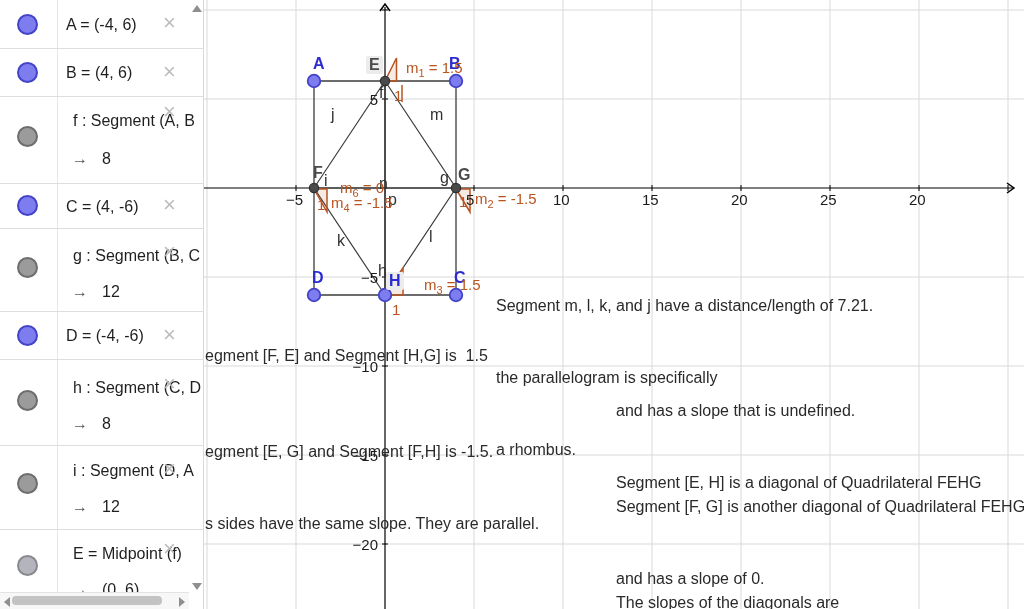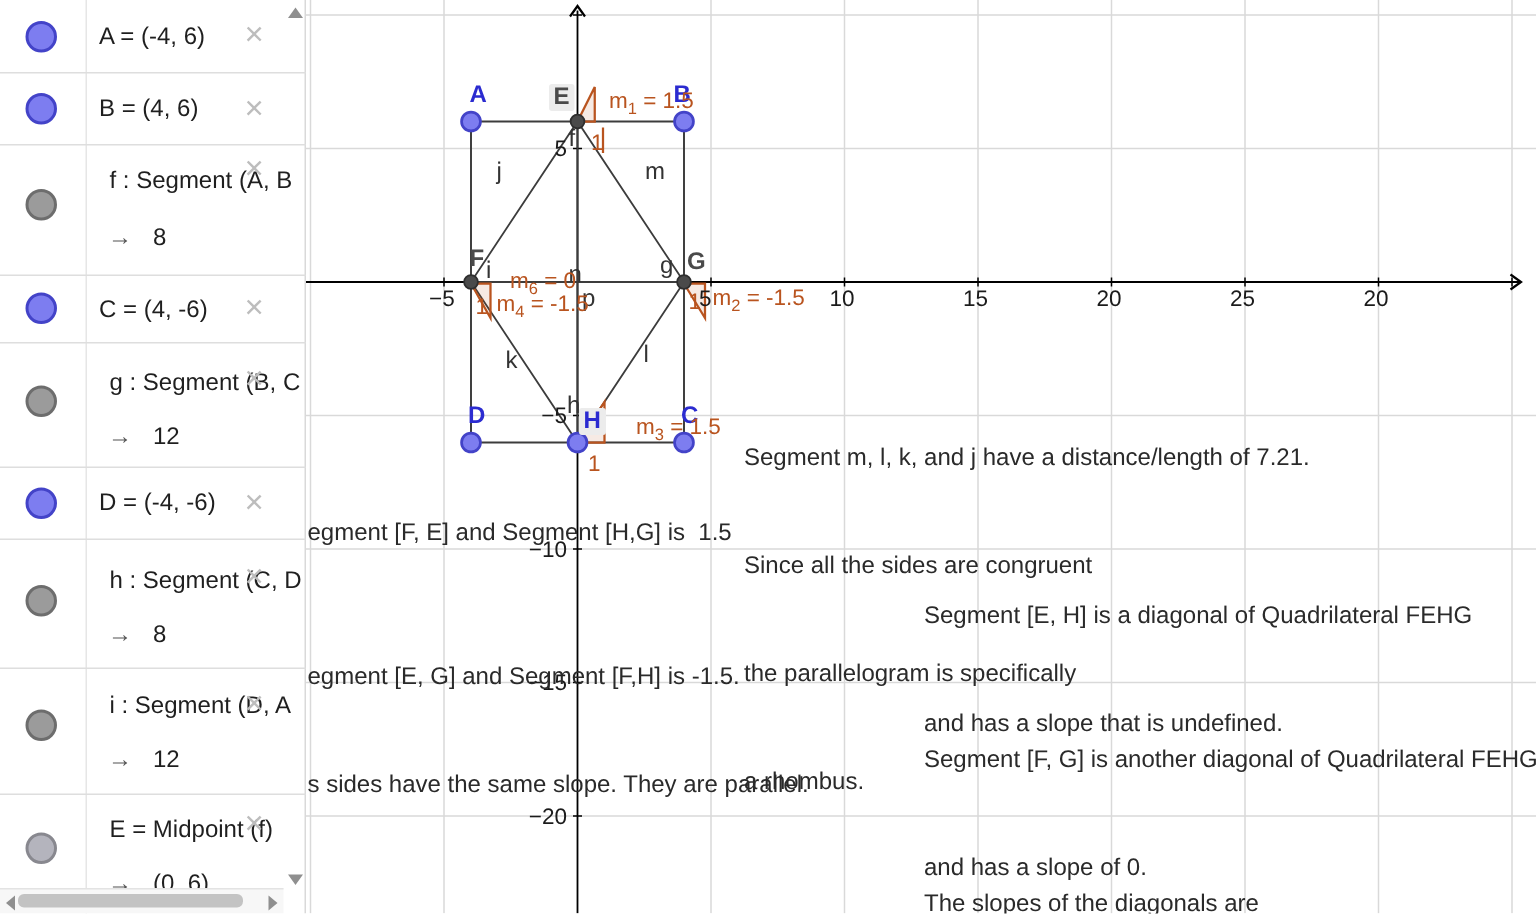--- a/index.html
+++ b/index.html
@@ -239,32 +239,31 @@
   <div class="slope" style="left:220px;top:276px"><span>m</span><sub>3</sub><span> = 1.5</span></div>
   <div class="slope" style="left:127px;top:194px"><span>m</span><sub>4</sub><span> = -1.5</span></div>
   <div class="slope" style="left:136px;top:179px"><span>m</span><sub>6</sub><span> = 0</span></div>
   <div class="orange1" style="left:190px;top:87px">1</div>
   <div class="orange1" style="left:113px;top:196px">1</div>
   <div class="orange1" style="left:255px;top:193px">1</div>
   <div class="orange1" style="left:188px;top:301px">1</div>
 
   <div class="anno" style="left:292px;top:246px">
     <div>Segment m, l, k, and j have a distance/length of 7.21.</div>
-    <div>Since all the sides are congruent</div>
     <div>the parallelogram is specifically</div>
     <div>a rhombus.</div>
   </div>
   <div class="anno" style="left:1px;top:344px">egment [F, E] and Segment [H,G] is  1.5</div>
   <div class="anno" style="left:1px;top:392px">
     <div>egment [E, G] and Segment [F,H] is -1.5.</div>
     <div>s sides have the same slope. They are parallel.</div>
   </div>
   <div class="anno" style="left:412px;top:351px">
+    <div>and has a slope that is undefined.</div>
     <div>Segment [E, H] is a diagonal of Quadrilateral FEHG</div>
-    <div>and has a slope that is undefined.</div>
   </div>
   <div class="anno" style="left:412px;top:447px">
     <div>Segment [F, G] is another diagonal of Quadrilateral FEHG</div>
     <div>and has a slope of 0.</div>
   </div>
   <div class="anno" style="left:412px;top:543px">
     <div>The slopes of the diagonals are</div>
     
     
   </div>

